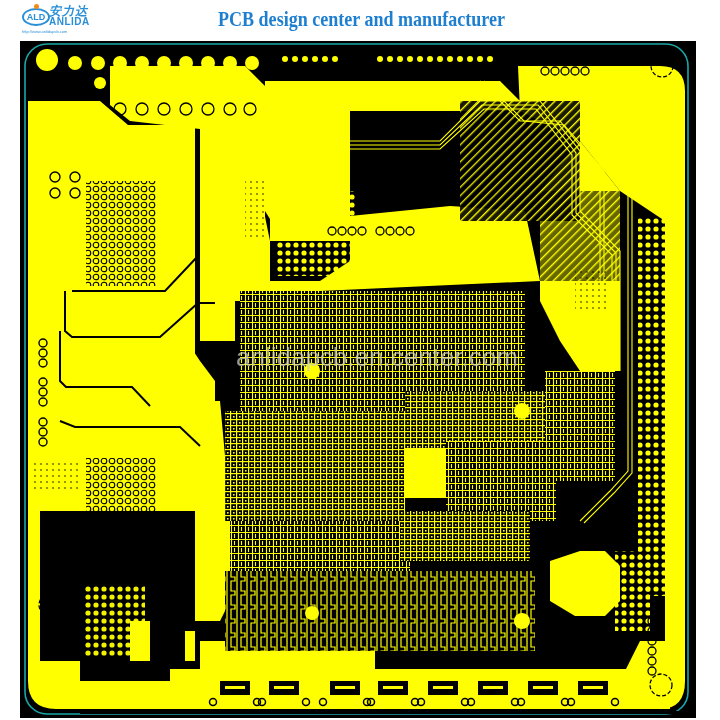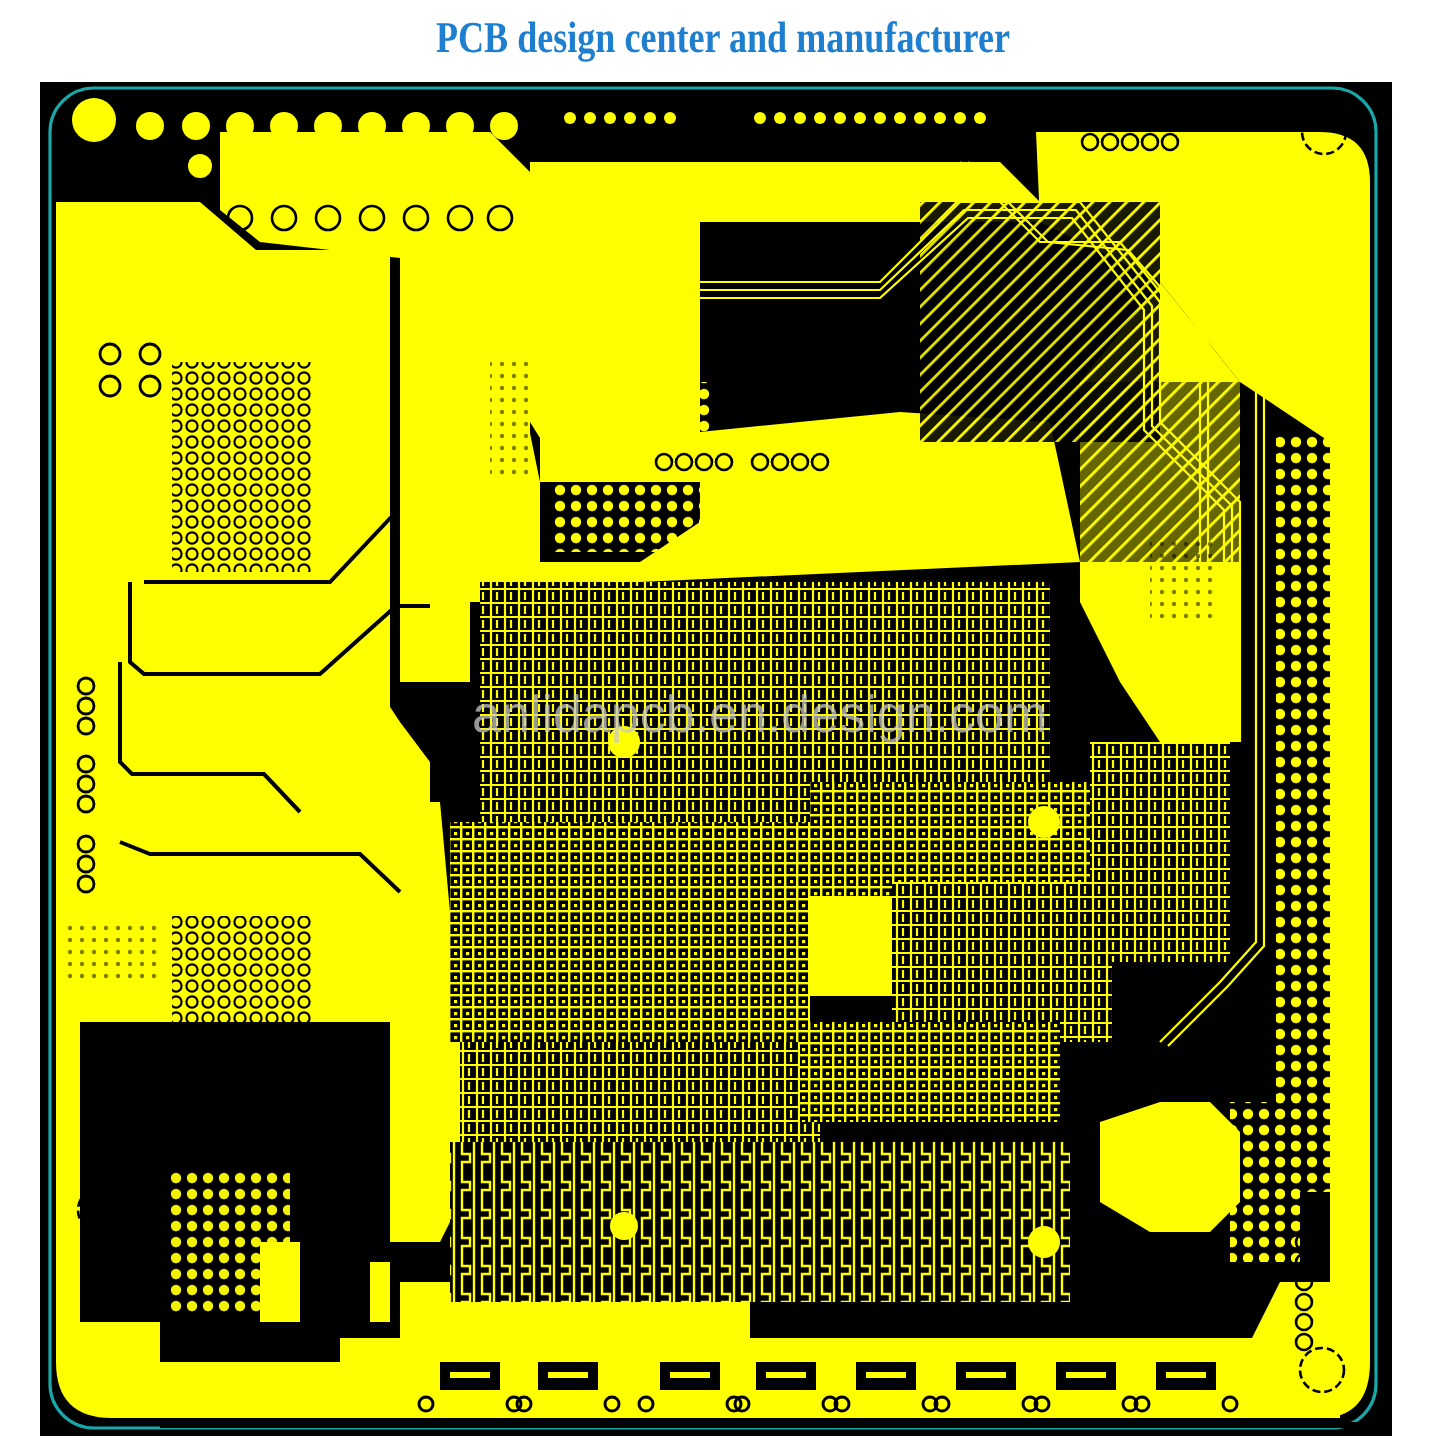--- a/index.html
+++ b/index.html
@@ -13,20 +13,27 @@
     .logo-url { position: absolute; left: 0; top: 27px; color: #2a8fd6; font: 4px "Liberation Sans", sans-serif; white-space: nowrap; }
     .title { position: absolute; left: 218px; top: 6px; color: #1e7fd0; font: bold 22px "Liberation Serif", serif; transform: scaleX(0.82); transform-origin: left top; white-space: nowrap; letter-spacing: 0px; }
     .board { position: absolute; left: 20px; top: 41px; width: 676px; height: 677px; }
     .watermark { position: absolute; left: 236px; top: 342px; color: rgba(200,200,200,0.75); font: 26px "Liberation Sans", sans-serif; letter-spacing: 0px; white-space: nowrap; }
     .scroll-edge { position: absolute; right: 0; top: 41px; width: 24px; height: 677px; background: #ffffff; }
   </style>
 </head>
 <body>
 
 <div class="header">
+  <div class="logo">
+    <div class="logo-badge">ALD</div>
+    <div class="logo-dot"></div>
+    <div class="logo-cn">安力达</div>
+    <div class="logo-name">ANLIDA</div>
+    <div class="logo-url">http://www.anlidapcb.com</div>
+  </div>
   <div class="title">PCB design center and manufacturer</div>
 </div>
 
 <svg class="board" viewBox="0 0 676 677" width="676" height="677" xmlns="http://www.w3.org/2000/svg">
   <defs>
     <pattern id="dots" width="8" height="8" patternUnits="userSpaceOnUse">
       <circle cx="4" cy="4" r="2.6" fill="#ffff00"></circle>
     </pattern>
     <pattern id="rings" width="8" height="8" patternUnits="userSpaceOnUse">
       <circle cx="4" cy="4" r="2.8" fill="none" stroke="#000" stroke-width="1.1"></circle>
@@ -273,14 +280,14 @@
 
   <g fill="#000">
     <rect x="60" y="670" width="600" height="3"></rect>
   </g>
 
   <rect x="10" y="420" width="50" height="30" fill="url(#smalldots)" opacity="0.5"></rect>
   <rect x="225" y="140" width="20" height="60" fill="url(#smalldots)" opacity="0.5"></rect>
   <rect x="555" y="230" width="35" height="40" fill="url(#smalldots)" opacity="0.5"></rect>
 </svg>
 
-<div class="watermark">anlidapcb.en.design.com</div>
+<div class="watermark">anlidapcb.en.center.com</div>
 <div class="scroll-edge"></div>
 
 </body></html>

